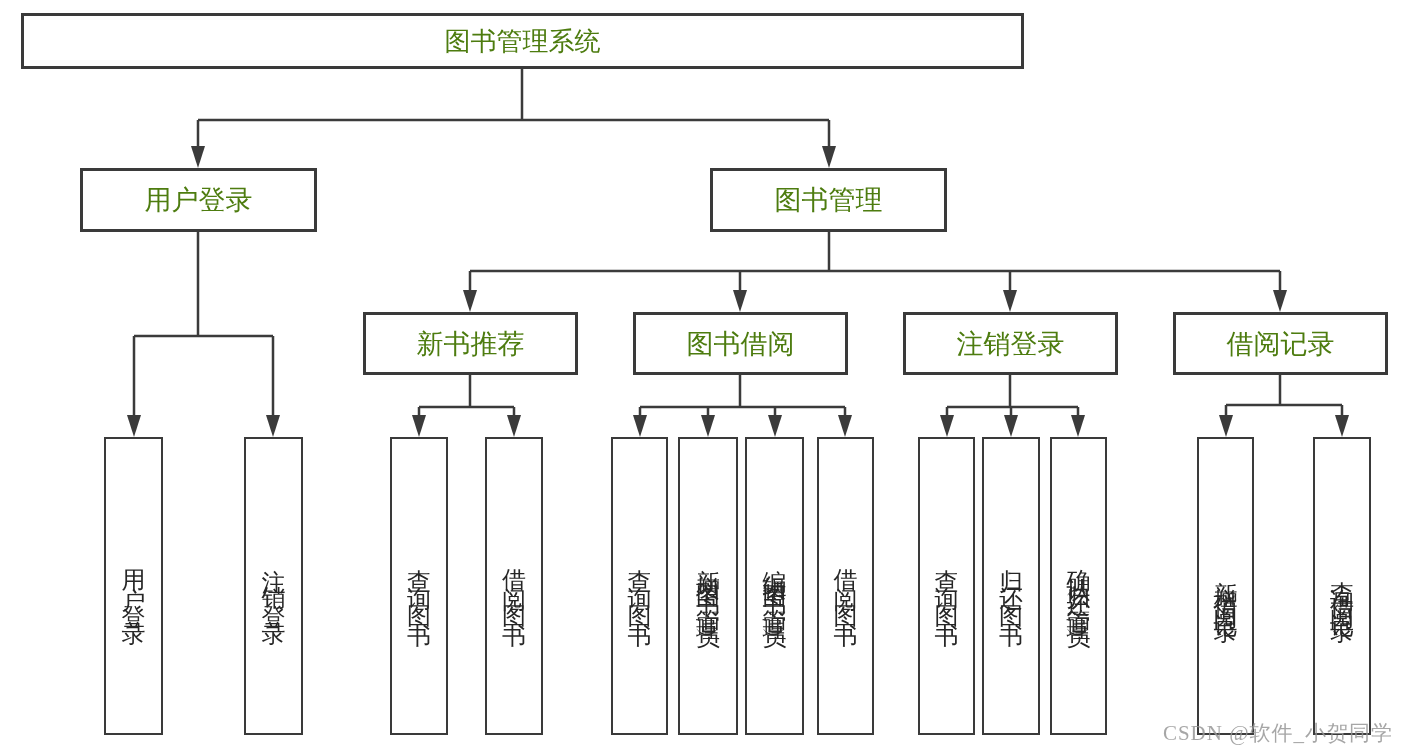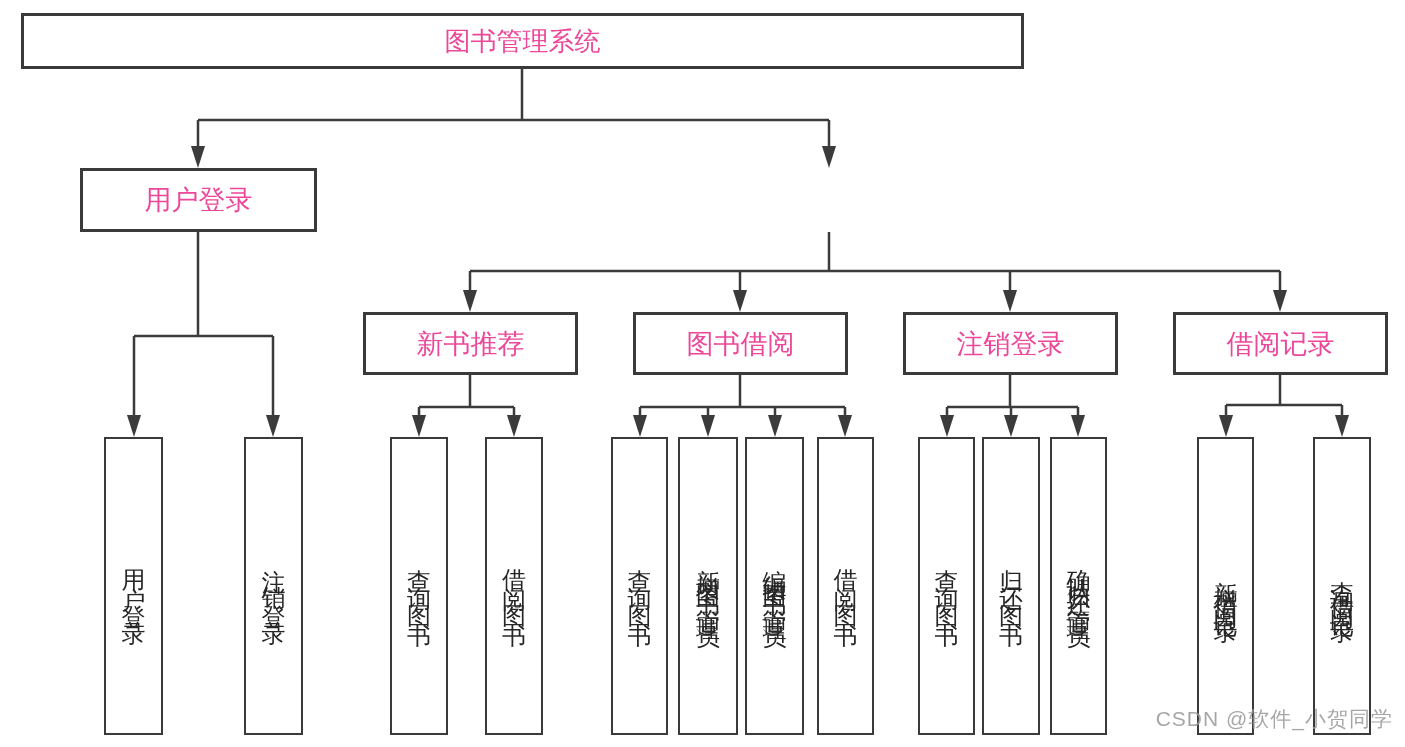--- a/index.html
+++ b/index.html
@@ -17,21 +17,21 @@
     width: 1405px; height: 747px;
   }
   .node {
     position: absolute;
     background: #ffffff;
     border: 3px solid #3a3a3a;
     box-sizing: border-box;
     display: flex;
     align-items: center;
     justify-content: center;
-    color: #ec4899;
+    color: #4d7c0f;
   }
   .node-root {
     left: 21px; top: 13px;
     width: 1003px; height: 56px;
     font-size: 26px;
   }
   .node-l2 {
     top: 168px; height: 64px; width: 237px;
     font-size: 27px;
   }
@@ -54,24 +54,25 @@
     writing-mode: vertical-rl;
     text-orientation: mixed;
     font-size: 24px;
     line-height: 1;
     letter-spacing: 8px;
     color: #262626;
     white-space: nowrap;
   }
   .watermark {
     position: absolute;
-    right: 12px; bottom: 14px;
+    right: 12px; bottom: 0;
     font-size: 21px;
     color: rgba(150,150,150,0.85);
     letter-spacing: 1px;
+    font-family: Liberation Serif, serif;
   }
 </style>
 </head>
 <body>
 
 <div class="canvas">
 
   <svg class="connectors" viewBox="0 0 1405 747" xmlns="http://www.w3.org/2000/svg">
     <g stroke="#3b3b3b" stroke-width="2.5" fill="none">
 
@@ -118,20 +119,23 @@
     </g>
   </svg>
 
   <div class="node node-root">
     <span>图书管理系统</span>
   </div>
 
   <div class="node node-l2" style="left:80px;">
     <span>用户登录</span>
   </div>
+  <div class="node node-l2" style="left:710px;">
+    <span>图书管理</span>
+  </div>
 
   <div class="node node-l3" style="left:363px;">
     <span>新书推荐</span>
   </div>
   <div class="node node-l3" style="left:633px;">
     <span>图书借阅</span>
   </div>
   <div class="node node-l3" style="left:903px;">
     <span>注销登录</span>
   </div>

